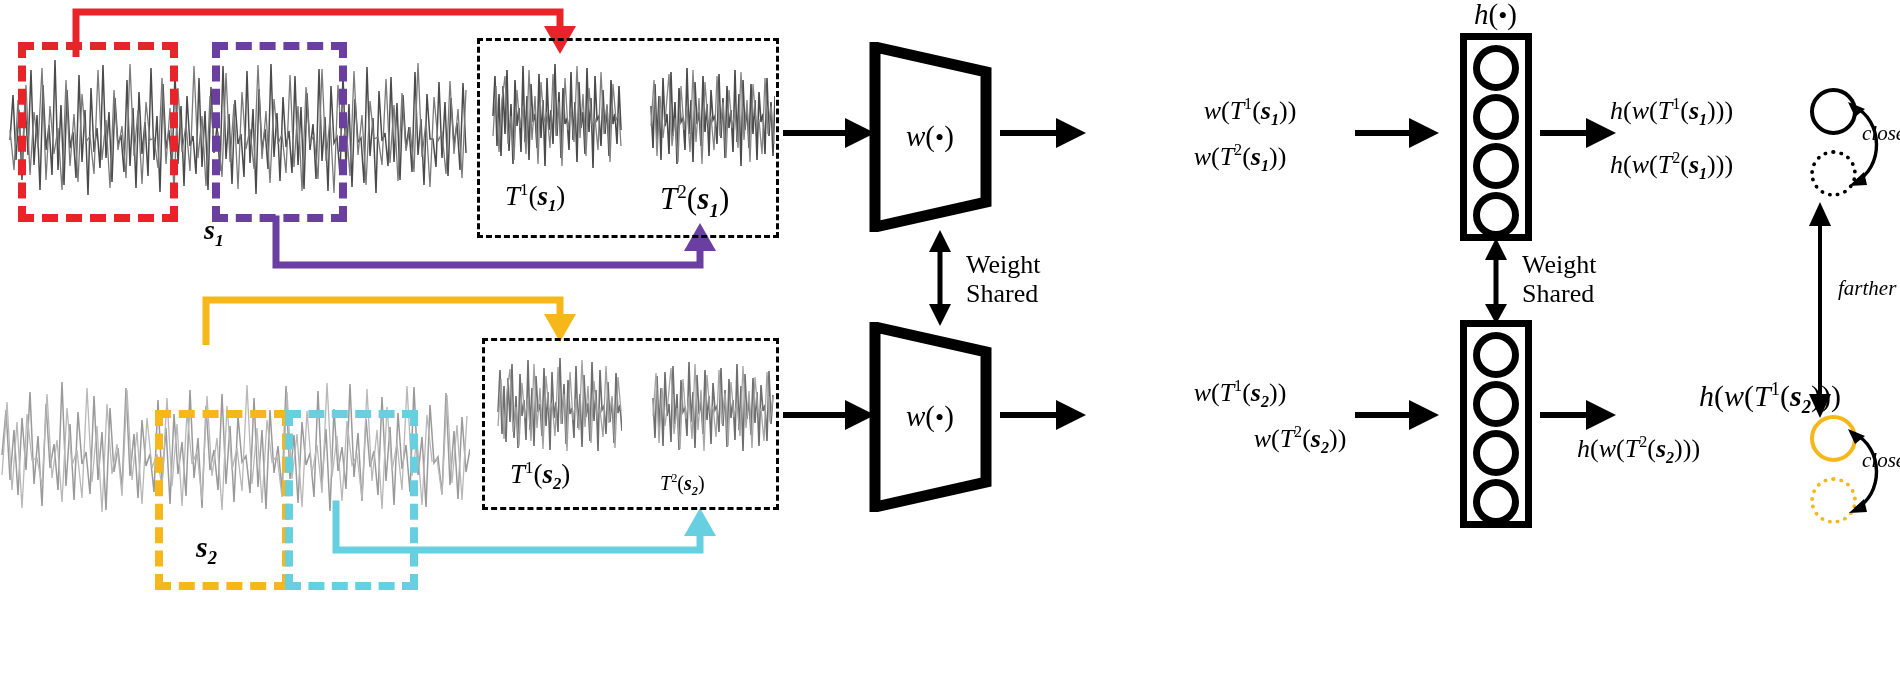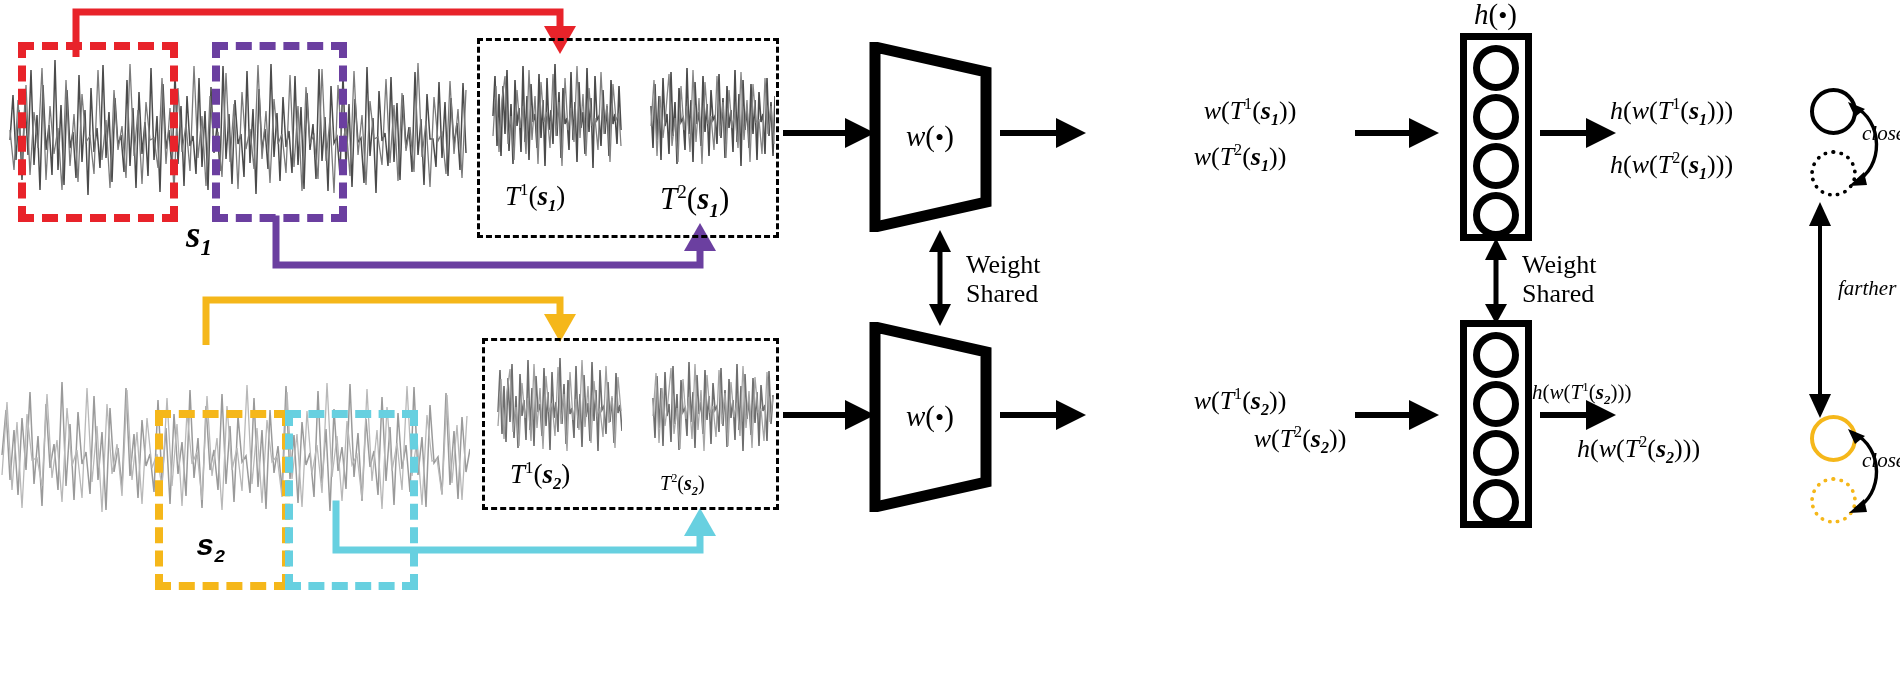--- a/index.html
+++ b/index.html
@@ -66,21 +66,21 @@
       326,153 330,45 334,107 338,85 342,136 346,31 350,115 354,75 358,145 362,61 366,99 370,97 374,125
       378,39 382,123 386,65 390,141 394,53 398,111 402,87 406,132 410,23 414,117 418,81 422,147 426,57
       430,101 434,93 438,134 442,41 446,114 450,69 454,138 458,50"></polyline>
     </svg>
   </div>
 
   <div class="bracket" style="left:18px;top:42px;width:160px;height:180px;border:8px dashed #e8232a;box-sizing:border-box;"></div>
 
   <div class="bracket" style="left:212px;top:42px;width:135px;height:180px;border:8px dashed #6b3fa0;box-sizing:border-box;"></div>
 
-  <div class="abs math bold-it" style="left:186px;top:216px;font-size:37px;">
+  <div class="abs math bold-it" style="left:204px;top:216px;font-size:28px;">
     <span>s</span><sub class="sm">1</sub>
   </div>
 
   <svg class="abs" style="left:70px;top:2px;width:520px;height:55px;" viewBox="0 0 520 55">
     <path d="M6,52 L6,10 L490,10 L490,26" fill="none" stroke="#e8232a" stroke-width="7" stroke-linecap="square"></path>
     <polygon points="490,52 474,24 506,24" fill="#e8232a"></polygon>
   </svg>
 
   <svg class="abs" style="left:270px;top:215px;width:460px;height:60px;" viewBox="0 0 460 60">
     <path d="M6,4 L6,50 L430,50 L430,34" fill="none" stroke="#6b3fa0" stroke-width="7" stroke-linecap="square"></path>
@@ -224,21 +224,21 @@
       277,96 282,137 287,32 292,119 297,74 302,147 307,51 312,113 317,85 322,133 327,23 332,117 337,76
       342,141 347,61 352,105 357,95 362,139 367,29 372,121 377,70 382,149 387,47 392,111 397,83 402,130
       407,26 412,116 417,79 422,145 427,55 432,101 437,99 442,135 447,35 452,123 457,65 462,140 467,56"></polyline>
     </svg>
   </div>
 
   <div class="bracket" style="left:155px;top:410px;width:135px;height:180px;border:8px dashed #f5b71a;box-sizing:border-box;"></div>
 
   <div class="bracket" style="left:285px;top:410px;width:133px;height:180px;border:8px dashed #67d0e0;box-sizing:border-box;"></div>
 
-  <div class="abs math bold-it" style="left:196px;top:532px;font-size:30px;font-family:Liberation Mono, monospace;">
+  <div class="abs math bold-it" style="left:196px;top:532px;font-size:30px;">
     <span>s</span><sub class="sm">2</sub>
   </div>
 
   <svg class="abs" style="left:200px;top:290px;width:390px;height:55px;" viewBox="0 0 390 55">
     <path d="M6,52 L6,10 L360,10 L360,26" fill="none" stroke="#f5b71a" stroke-width="7" stroke-linecap="square"></path>
     <polygon points="360,52 344,24 376,24" fill="#f5b71a"></polygon>
   </svg>
 
   <svg class="abs" style="left:330px;top:500px;width:400px;height:60px;" viewBox="0 0 400 60">
     <path d="M6,4 L6,50 L370,50 L370,34" fill="none" stroke="#67d0e0" stroke-width="7" stroke-linecap="square"></path>
@@ -305,21 +305,21 @@
   <div class="abs plain" style="left:966px;top:250px;font-size:26px;text-align:left;">
     <div>Weight</div>
     <div>Shared</div>
   </div>
 
   <svg class="abs" style="left:1000px;top:397px;width:90px;height:36px;" viewBox="0 0 90 36">
     <line x1="0" y1="18" x2="60" y2="18" stroke="#000" stroke-width="6"></line>
     <polygon points="86,18 56,3 56,33" fill="#000"></polygon>
   </svg>
 
-  <div class="abs math" style="left:1240px;top:386px;font-size:26px;transform:translateX(-50%);">
+  <div class="abs math" style="left:1240px;top:378px;font-size:26px;transform:translateX(-50%);">
     <span>w</span><span class="up">(</span><span>T</span><sup class="sm">1</sup><span class="up">(</span><span class="bold-it">s</span><sub class="sm">2</sub><span class="up">))</span>
   </div>
   <div class="abs math" style="left:1300px;top:424px;font-size:26px;transform:translateX(-50%);">
     <span>w</span><span class="up">(</span><span>T</span><sup class="sm">2</sup><span class="up">(</span><span class="bold-it">s</span><sub class="sm">2</sub><span class="up">))</span>
   </div>
 
   <svg class="abs" style="left:1355px;top:397px;width:90px;height:36px;" viewBox="0 0 90 36">
     <line x1="0" y1="18" x2="58" y2="18" stroke="#000" stroke-width="6"></line>
     <polygon points="84,18 54,3 54,33" fill="#000"></polygon>
   </svg>
@@ -338,20 +338,20 @@
   <div class="abs plain" style="left:1522px;top:250px;font-size:26px;text-align:left;">
     <div>Weight</div>
     <div>Shared</div>
   </div>
 
   <svg class="abs" style="left:1540px;top:397px;width:80px;height:36px;" viewBox="0 0 80 36">
     <line x1="0" y1="18" x2="50" y2="18" stroke="#000" stroke-width="6"></line>
     <polygon points="76,18 46,3 46,33" fill="#000"></polygon>
   </svg>
 
-  <div class="abs math" style="left:1532px;top:380px;font-size:21px;">
+  <div class="abs math" style="left:1699px;top:380px;font-size:30px;">
     <span>h</span><span class="up">(</span><span>w</span><span class="up">(</span><span>T</span><sup class="sm">1</sup><span class="up">(</span><span class="bold-it">s</span><sub class="sm">2</sub><span class="up">)))</span>
   </div>
   <div class="abs math" style="left:1577px;top:434px;font-size:26px;">
     <span>h</span><span class="up">(</span><span>w</span><span class="up">(</span><span>T</span><sup class="sm">2</sup><span class="up">(</span><span class="bold-it">s</span><sub class="sm">2</sub><span class="up">)))</span>
   </div>
 
 </div>
 
 </body></html>

